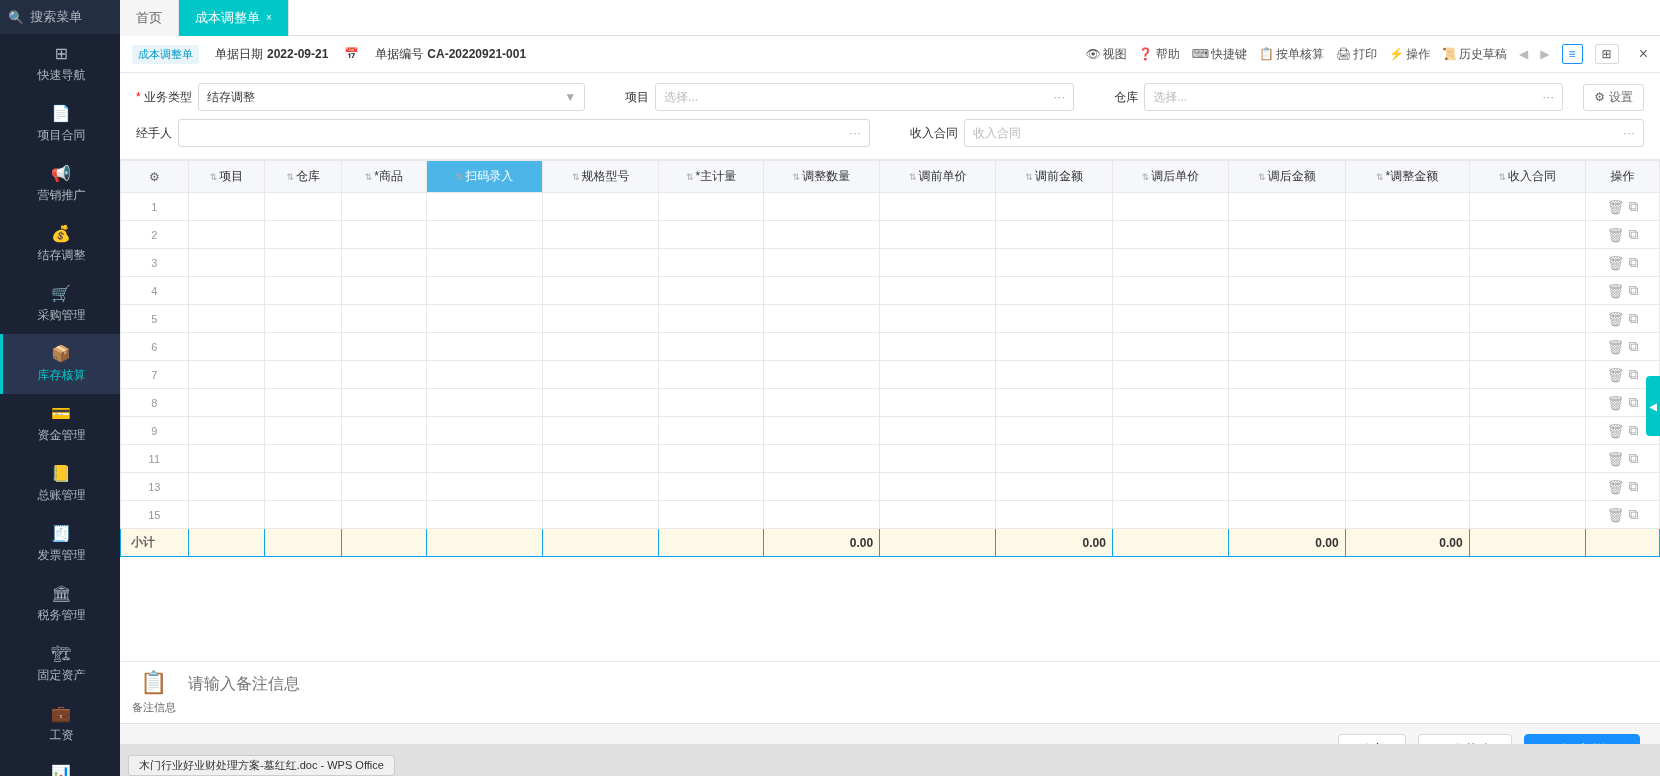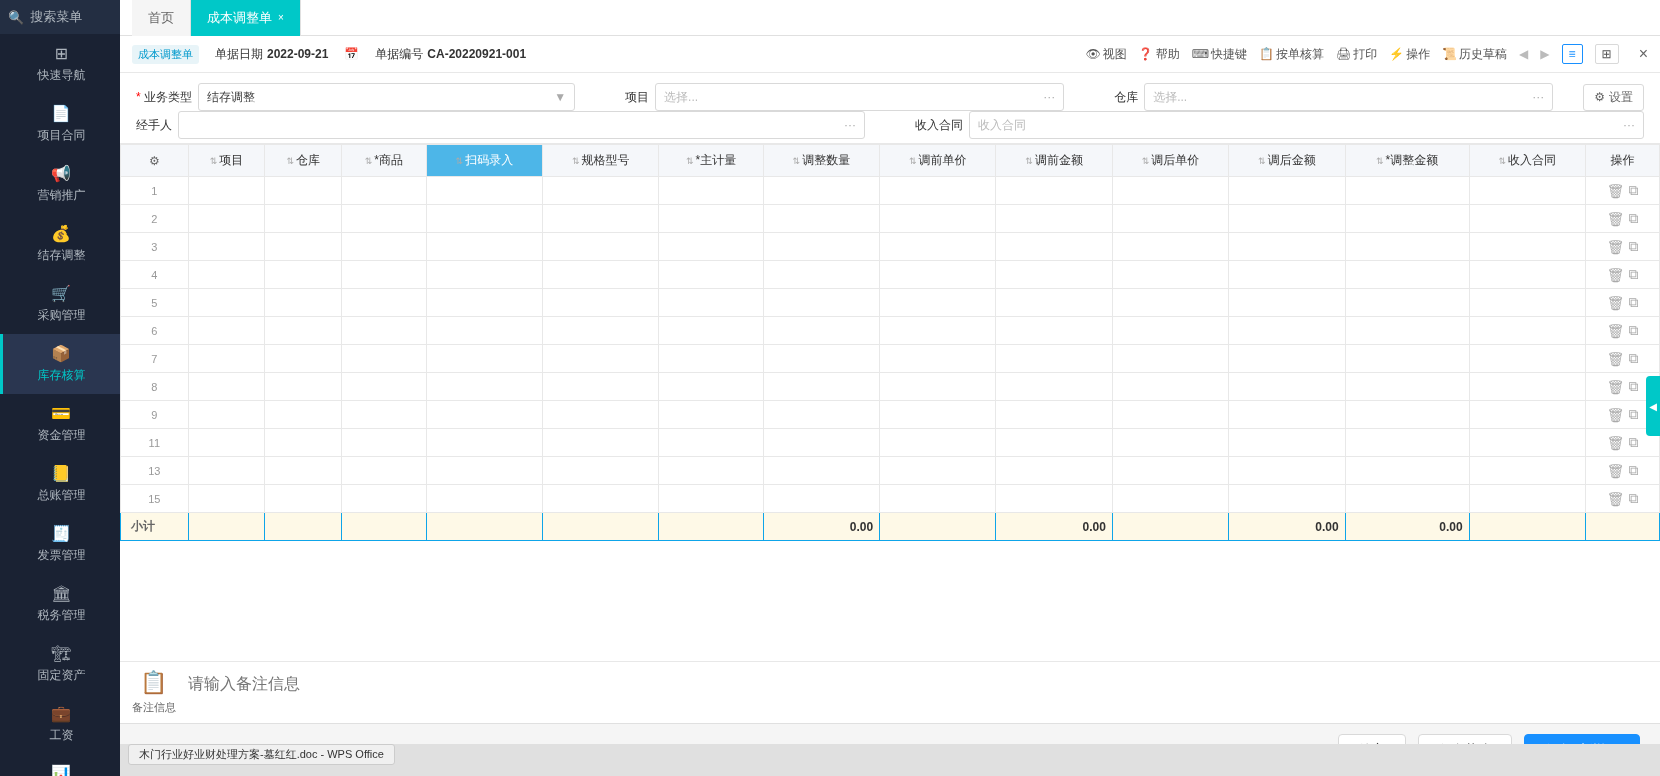--- a/index.html
+++ b/index.html
@@ -47,21 +47,21 @@
       background: #f0f2f5;
       overflow: hidden;
     }
 
     
     .tab-bar {
       display: flex;
       background: #fff;
       border-bottom: 1px solid #e0e0e0;
       align-items: center;
-      padding-left: 12px;
+      padding-left: 0;
       height: 36px;
       flex-shrink: 0;
     }
     .tab {
       padding: 6px 16px;
       font-size: 13px;
       cursor: pointer;
       color: #666;
       border-right: 1px solid #e0e0e0;
       height: 36px;
@@ -135,21 +135,22 @@
       flex-wrap: wrap;
       gap: 0;
       border-bottom: 1px solid #e8e8e8;
       flex-shrink: 0;
       background: #fff;
     }
     .form-row {
       display: flex;
       align-items: center;
       width: 100%;
-      gap: 10px;
+      margin-bottom: 8px;
+      gap: 0;
     }
     .form-group {
       display: flex;
       align-items: center;
       flex: 1;
       gap: 6px;
       min-width: 0;
     }
     .form-label {
       font-size: 12px;
@@ -311,21 +312,21 @@
 
     
     .taskbar {
       position: fixed;
       bottom: 0;
       left: 120px;
       right: 0;
       height: 32px;
       background: #e0e0e0;
       display: flex;
-      align-items: flex-start;
+      align-items: flex-end;
       padding: 0 8px;
       gap: 4px;
       font-size: 11px;
       color: #333;
       z-index: 100;
     }
     .taskbar-item {
       background: #f0f0f0;
       border: 1px solid #ccc;
       border-radius: 3px;

